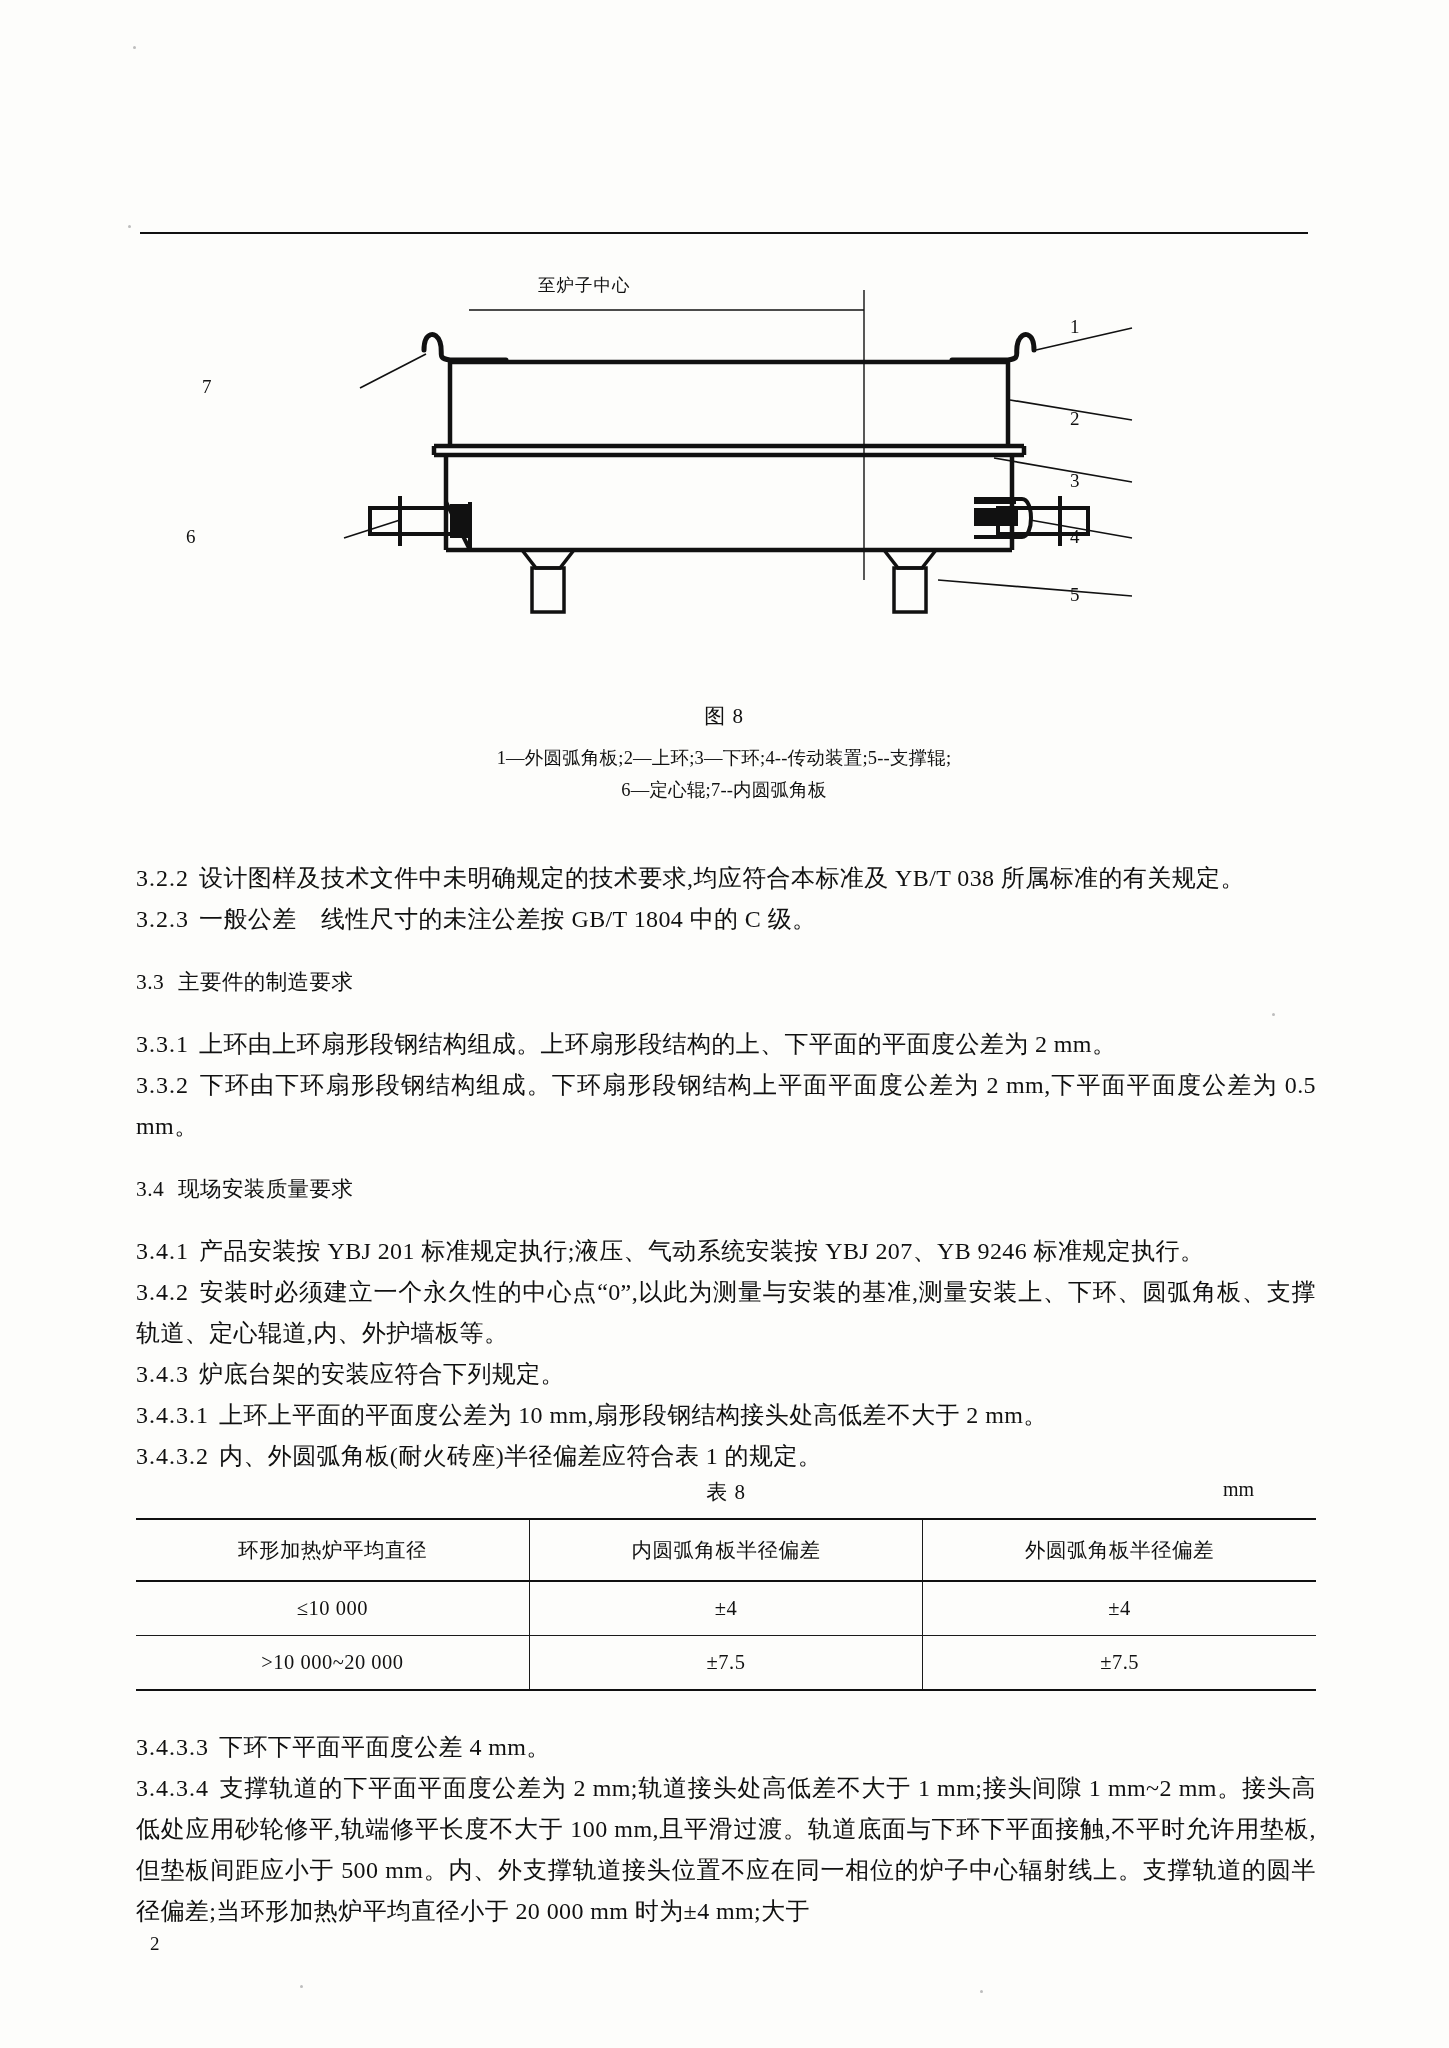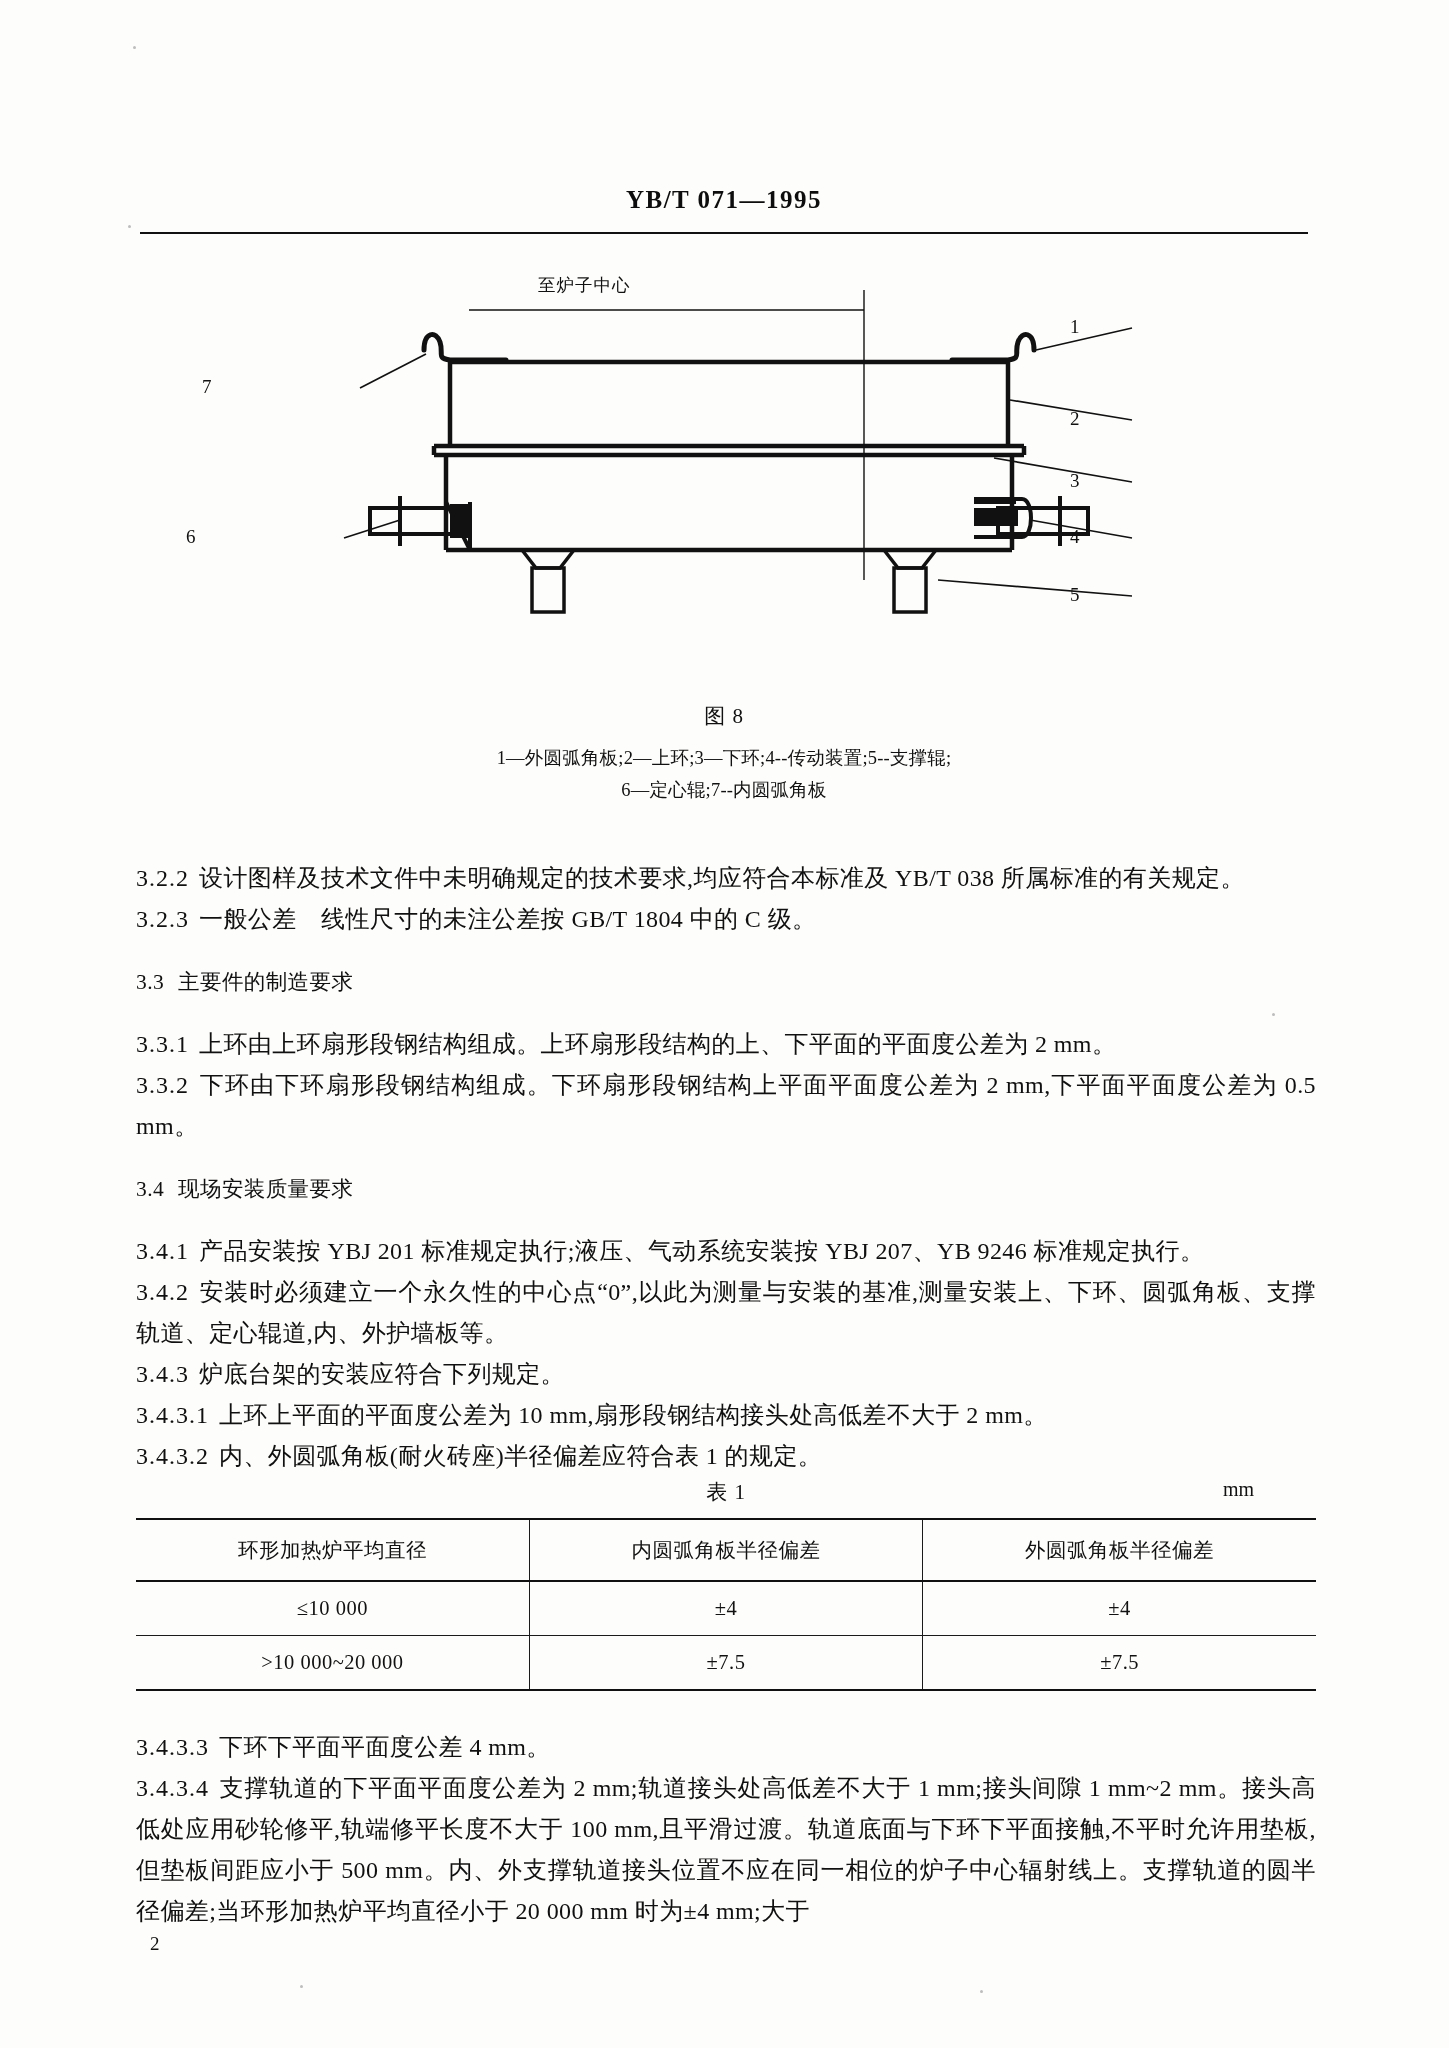--- a/index.html
+++ b/index.html
@@ -161,23 +161,20 @@
   }
 
   
   .speck { position: absolute; background: #bdbdbd; border-radius: 50%; }
 </style>
 </head>
 <body>
 
 <div class="page">
 
-  <div class="header">
-    <span class="header-title">YB/T 071—1995</span>
-  </div>
   <div class="header-rule"></div>
 
   <div class="figure-wrap">
     <svg class="figure-svg" width="900" height="420" viewBox="0 0 900 420">
       <g fill="none" stroke="#111" stroke-width="1.6">
 
         <line x1="195" y1="60" x2="590" y2="60" stroke-width="1.7"></line>
 
         <line x1="590" y1="40" x2="590" y2="330" stroke-width="1.4"></line>
       </g>
@@ -300,21 +297,21 @@
     <p class="para">
       <span class="num">3.4.3.1</span><span>上环上平面的平面度公差为 10 mm,扇形段钢结构接头处高低差不大于 2 mm。</span>
     </p>
     <p class="para">
       <span class="num">3.4.3.2</span><span>内、外圆弧角板(耐火砖座)半径偏差应符合表 1 的规定。</span>
     </p>
   </div>
 
   <div class="table-block">
     <div class="table-cap-row">
-      <span class="table-caption">表 1</span>
+      <span class="table-caption">表 8</span>
       <span class="table-unit">mm</span>
     </div>
     <table class="spec">
       <thead>
         <tr>
           <th>环形加热炉平均直径</th>
           <th>内圆弧角板半径偏差</th>
           <th>外圆弧角板半径偏差</th>
         </tr>
       </thead>

